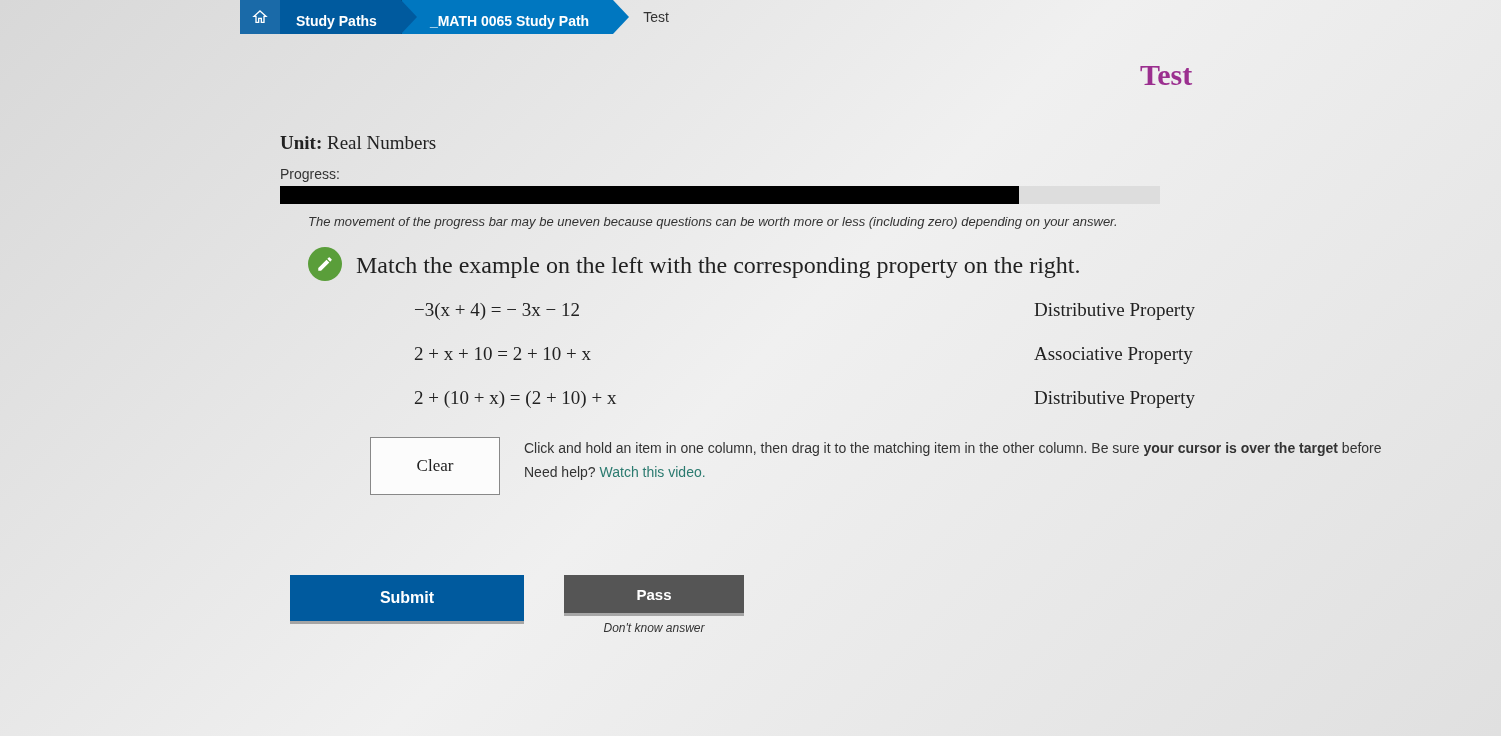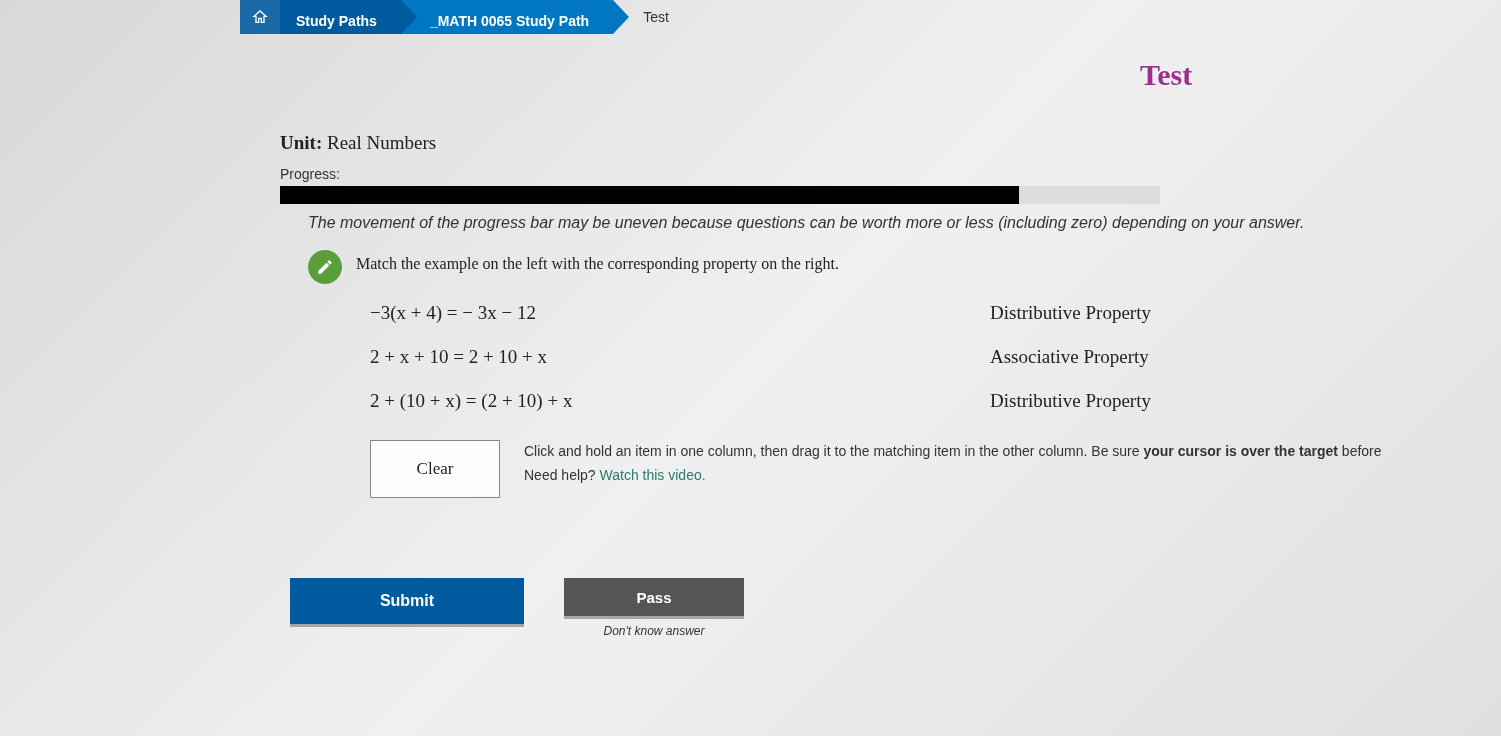--- a/index.html
+++ b/index.html
@@ -88,21 +88,21 @@
     position: relative;
   }
   .progress-fill {
     height: 100%;
     background: #000;
     width: 84%;
   }
   .progress-note {
     font-family: Arial, sans-serif;
     font-style: italic;
-    font-size: 16px;
+    font-size: 13px;
     color: #333;
     margin: 10px 0 0 28px;
   }
   .question-block {
     display: flex;
     align-items: flex-start;
     margin: 18px 0 0 28px;
   }
   .pencil-badge {
     width: 34px;
@@ -110,34 +110,35 @@
     border-radius: 50%;
     background: #5a9e3a;
     display: flex;
     align-items: center;
     justify-content: center;
     flex-shrink: 0;
     margin-right: 14px;
   }
   .pencil-badge svg { width: 18px; height: 18px; fill: #fff; }
   .question-text {
-    font-size: 16px;
+    font-size: 24px;
     color: #222;
     padding-top: 5px;
   }
   .match-area {
     display: flex;
     margin: 18px 0 0 90px;
   }
   .left-col, .right-col {
     display: flex;
     flex-direction: column;
     gap: 22px;
     font-size: 19px;
     color: #222;
+    margin-left: 44px;
   }
   .left-col { width: 540px; }
   .right-col { margin-left: 80px; }
   .math-item { font-family: Georgia, serif; cursor: grab; }
   .prop-item { cursor: grab; }
   .help-row {
     display: flex;
     align-items: flex-start;
     margin: 28px 0 0 90px;
   }

